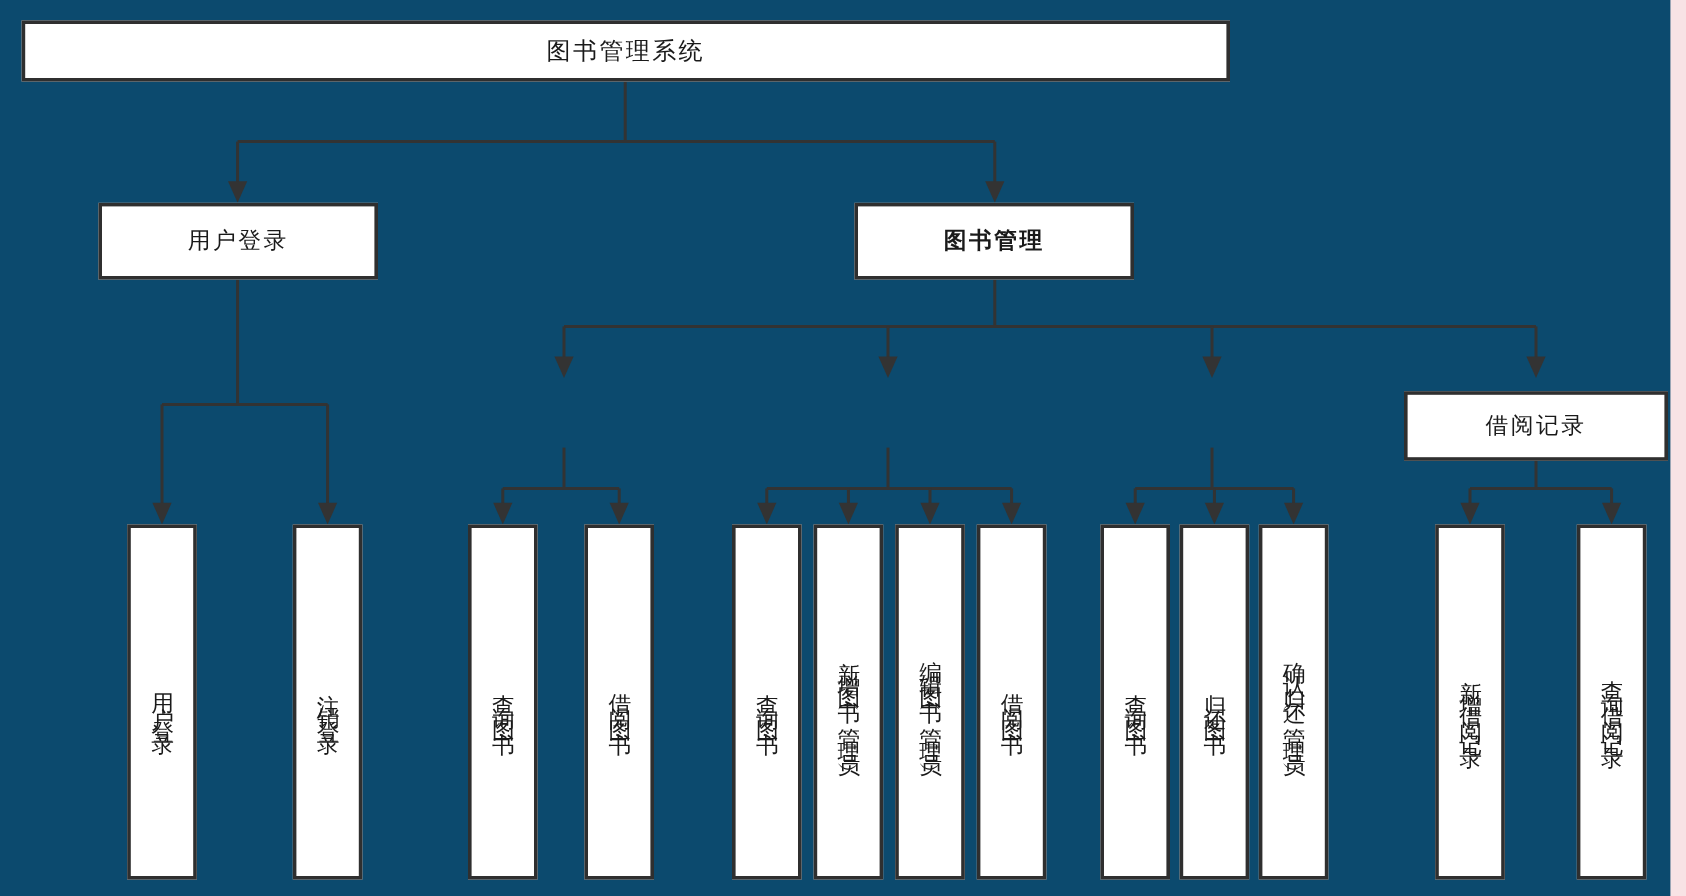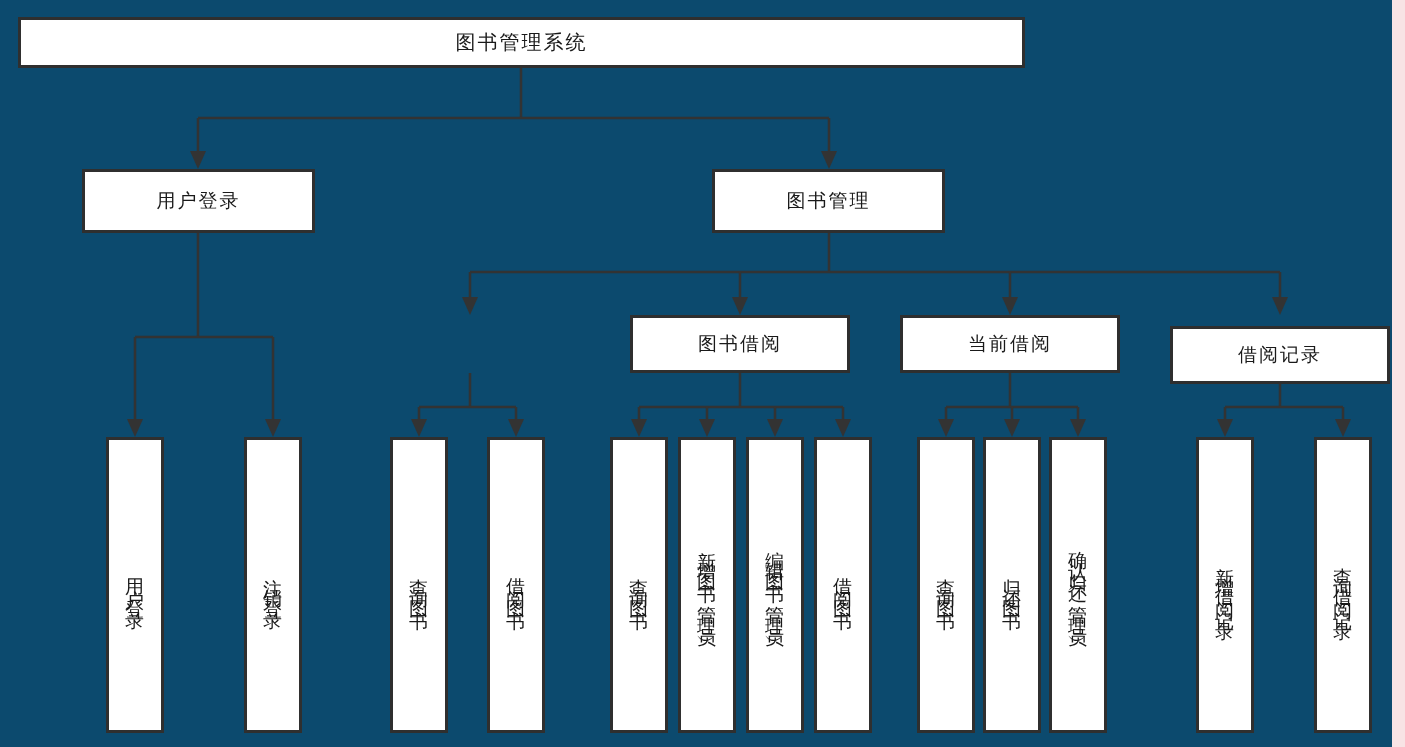--- a/index.html
+++ b/index.html
@@ -118,24 +118,22 @@
       <line x1="1225" y1="407" x2="1225" y2="423"></line>
       <polygon points="1217,419 1233,419 1225,437"></polygon>
       <line x1="1343" y1="407" x2="1343" y2="423"></line>
       <polygon points="1335,419 1351,419 1343,437"></polygon>
     </g>
   </svg>
 
   <div class="node root" style="left:18px; top:17px; width:1007px; height:51px;">图书管理系统</div>
 
   <div class="node" style="left:82px; top:169px; width:233px; height:64px;">用户登录</div>
-  <div class="node" style="left:712px; top:169px; width:233px; height:64px;">图书管理</div>
+  <div class="node" style="left:712px; top:169px; width:233px; height:64px;font-weight:bold;">图书管理</div>
 
-  <div class="node" style="left:630px; top:315px; width:220px; height:58px;">图书借阅</div>
-  <div class="node" style="left:900px; top:315px; width:220px; height:58px;">当前借阅</div>
   <div class="node" style="left:1170px; top:326px; width:220px; height:58px;">借阅记录</div>
 
   <div class="leaf" style="left:106px;">
     <span>用户登录</span>
   </div>
   <div class="leaf" style="left:244px;">
     <span>注销登录</span>
   </div>
 
   <div class="leaf" style="left:390px;">

